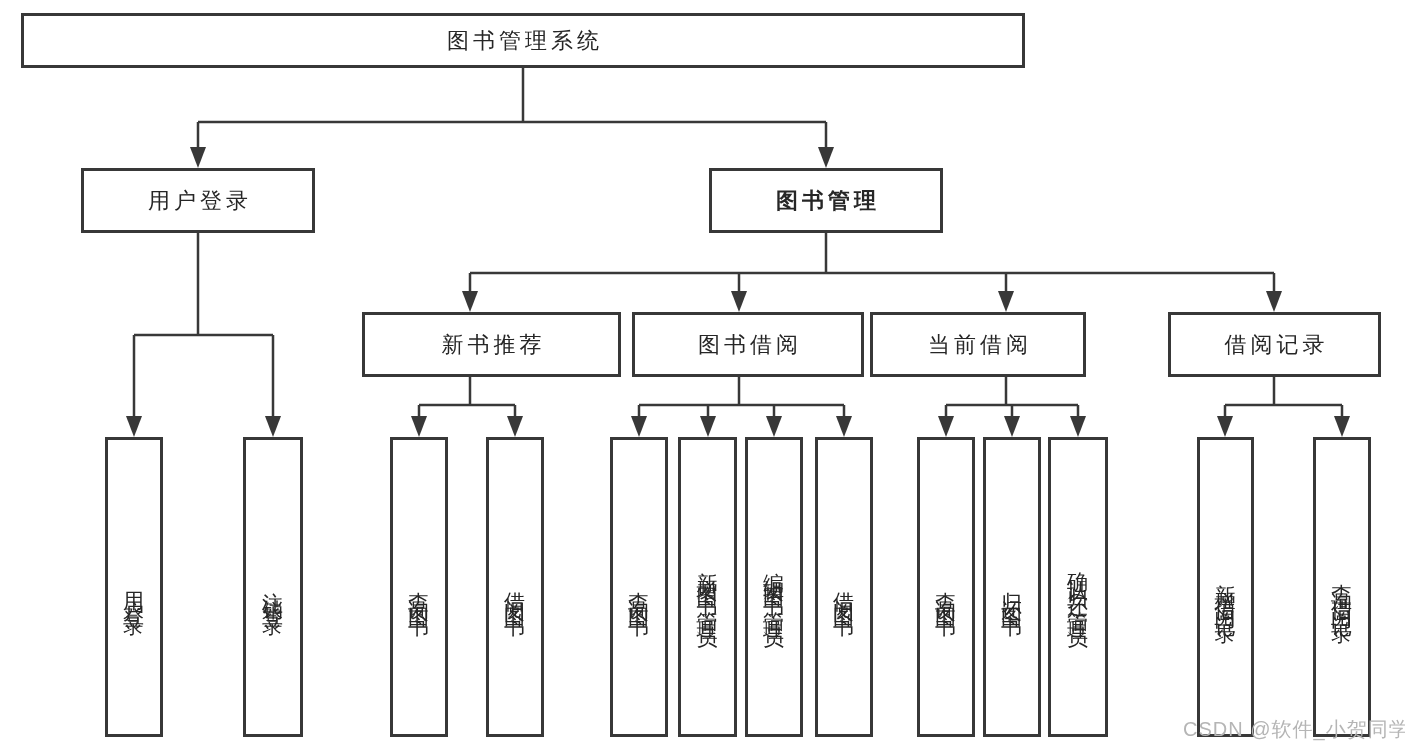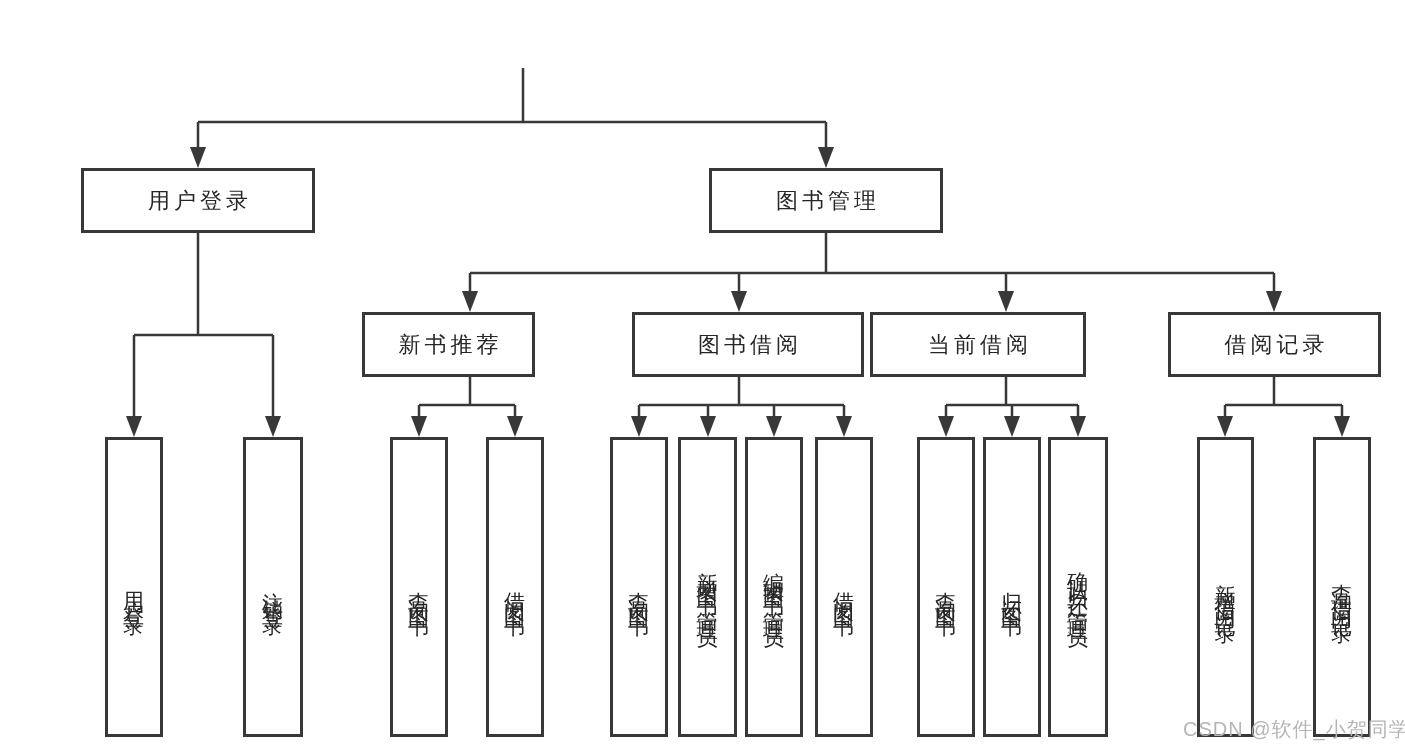--- a/index.html
+++ b/index.html
@@ -89,29 +89,32 @@
     <polygon points="700,416 716,416 708,437"></polygon>
     <polygon points="766,416 782,416 774,437"></polygon>
     <polygon points="836,416 852,416 844,437"></polygon>
     <polygon points="938,416 954,416 946,437"></polygon>
     <polygon points="1004,416 1020,416 1012,437"></polygon>
     <polygon points="1070,416 1086,416 1078,437"></polygon>
     <polygon points="1217,416 1233,416 1225,437"></polygon>
     <polygon points="1334,416 1350,416 1342,437"></polygon>
   </svg>
 
+  <div class="node" style="left:21px;top:13px;width:1004px;height:55px;">
+    <span class="lbl">图书管理系统</span>
+  </div>
 
   <div class="node" style="left:81px;top:168px;width:234px;height:65px;">
     <span class="lbl">用户登录</span>
   </div>
-  <div class="node" style="left:709px;top:168px;width:234px;height:65px;">
+  <div class="node" style="left:709px;top:168px;width:234px;height:65px;font-weight:bold;">
     <span class="lbl">图书管理</span>
   </div>
 
-  <div class="node" style="left:362px;top:312px;width:173px;height:65px;">
+  <div class="node" style="left:362px;top:312px;width:259px;height:65px;">
     <span class="lbl">新书推荐</span>
   </div>
   <div class="node" style="left:632px;top:312px;width:232px;height:65px;">
     <span class="lbl">图书借阅</span>
   </div>
   <div class="node" style="left:870px;top:312px;width:216px;height:65px;">
     <span class="lbl">当前借阅</span>
   </div>
   <div class="node" style="left:1168px;top:312px;width:213px;height:65px;">
     <span class="lbl">借阅记录</span>

